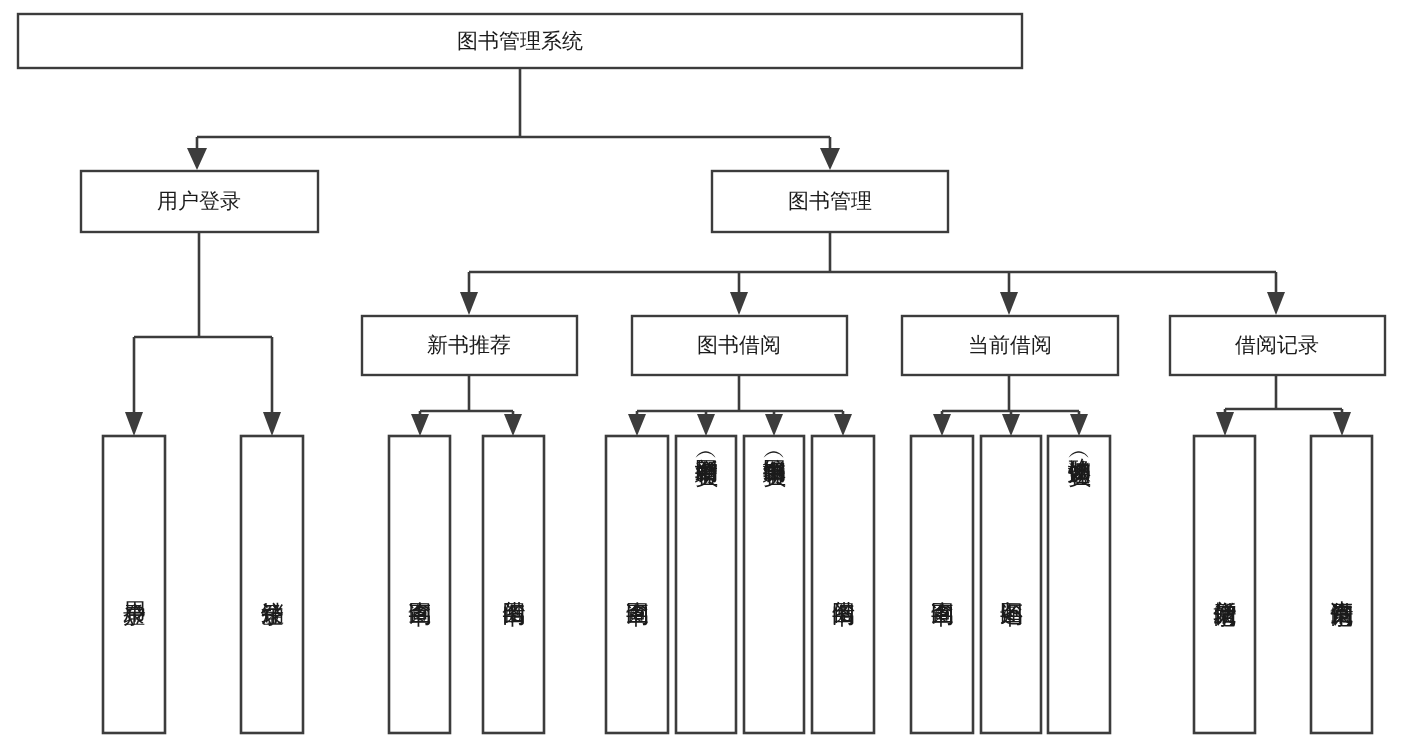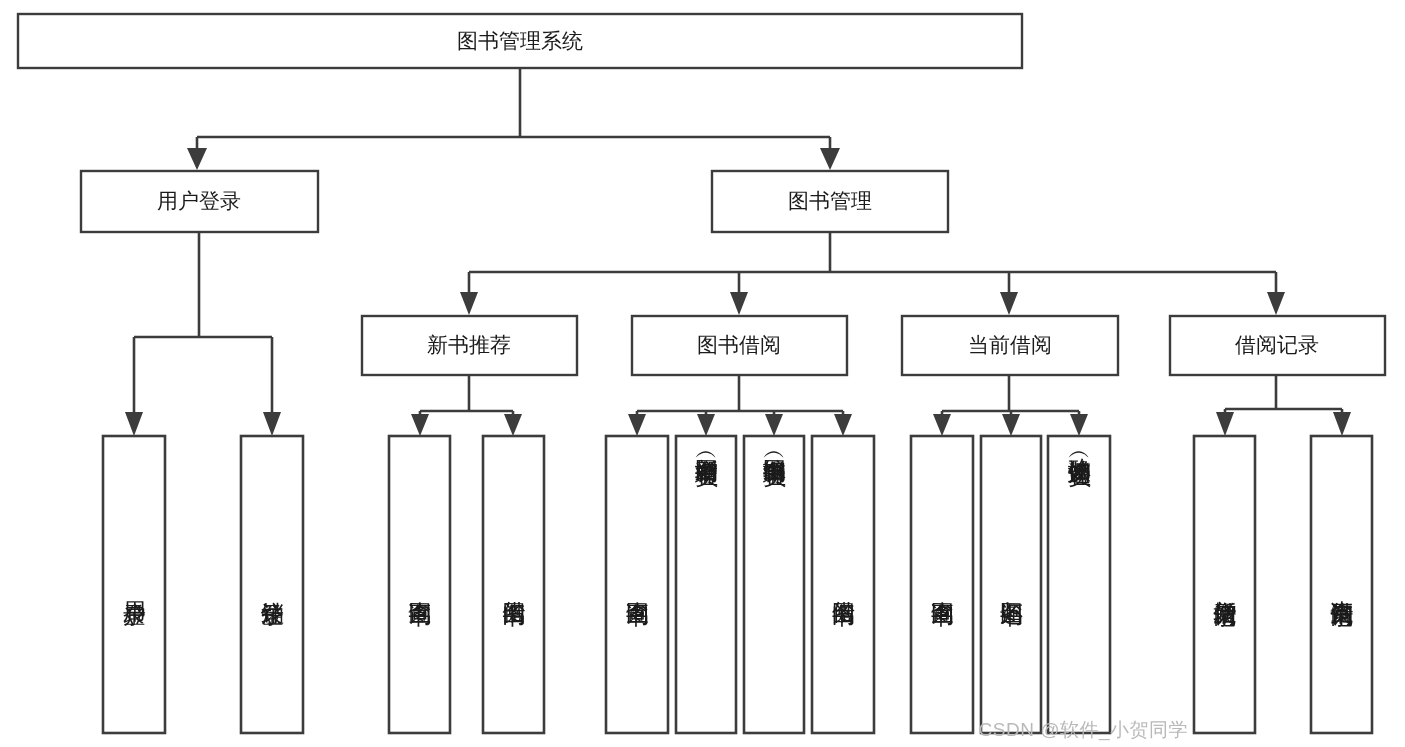--- a/index.html
+++ b/index.html
@@ -247,15 +247,14 @@
     <span class="leaf-label">确认归还（管理员）</span>
   </div>
 
   <div class="leaf-label-wrap" style="left:1194px; top:436px; width:61px; height:297px;">
     <span class="leaf-label">新增借阅记录</span>
   </div>
   <div class="leaf-label-wrap" style="left:1311px; top:436px; width:61px; height:297px;">
     <span class="leaf-label">查询借阅记录</span>
   </div>
 
-  <div class="watermark">CSDN @软件_小贺同学</div>
 
 </div>
 
 </body></html>

